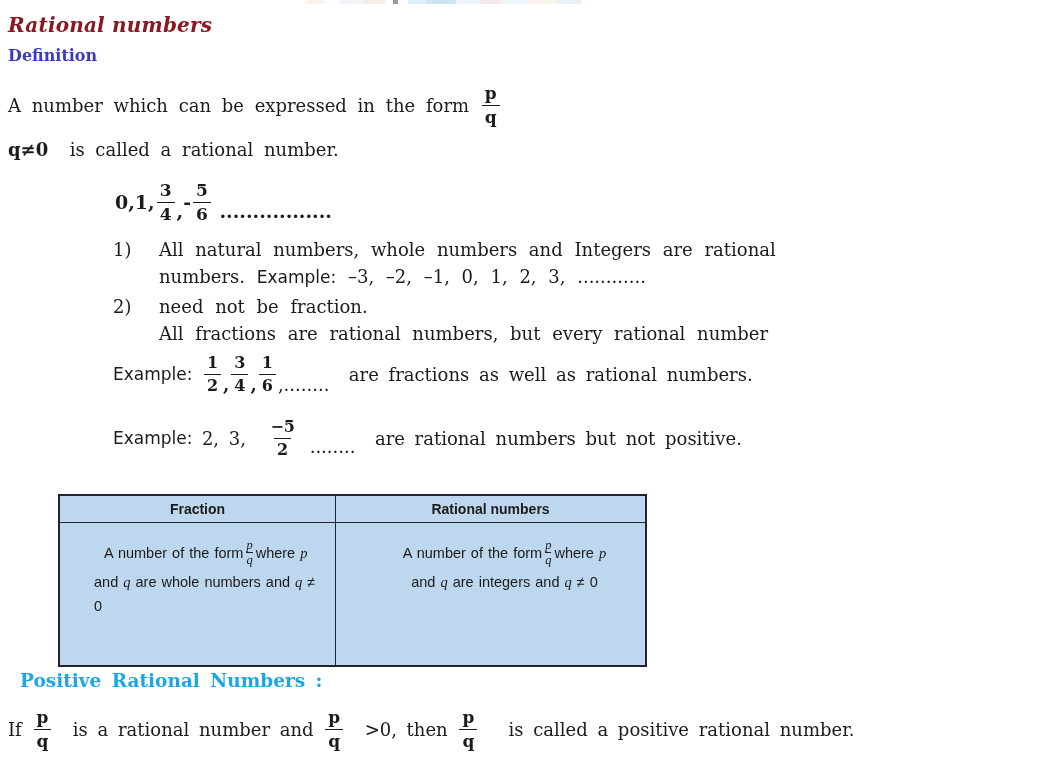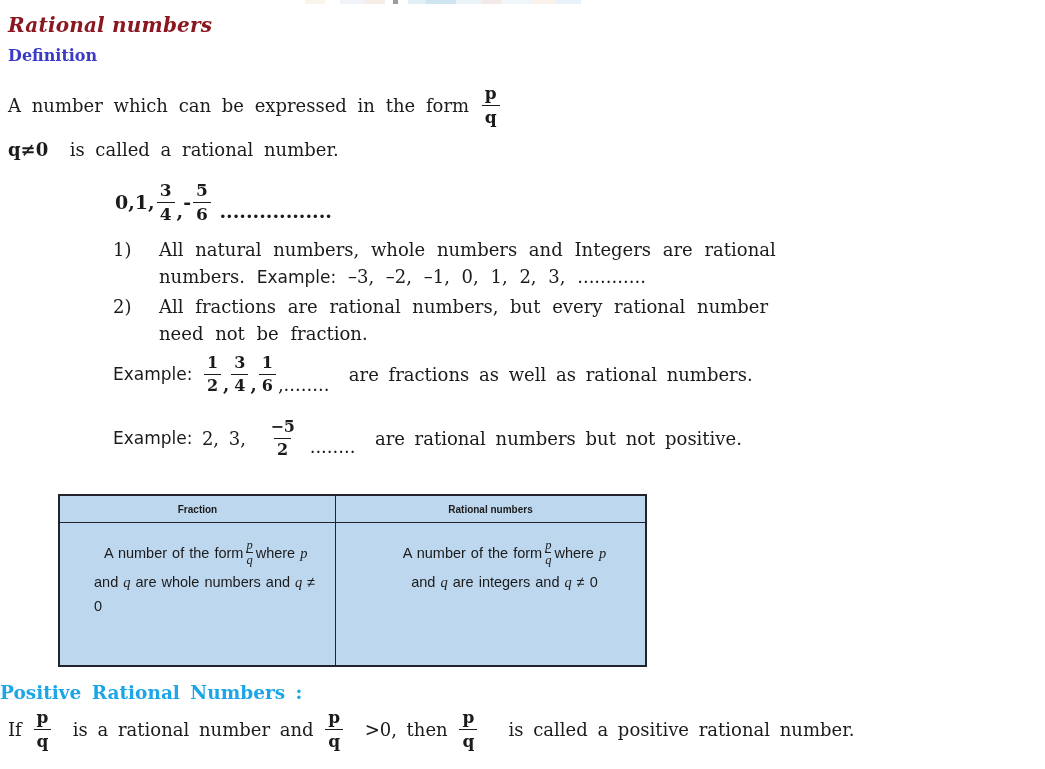--- a/index.html
+++ b/index.html
@@ -34,21 +34,21 @@
 
   .cyan{font-weight:bold;color:var(--section_color,#1CA6E8);word-spacing:4px;}
   .h-section1{font-size:19px;}
   .h-section2{font-size:18.5px;}
 
   
   .tbl{display:grid;grid-template-columns:276px 1fr;grid-template-rows:27px 1fr;
        background:var(--table_bg,#BDD7EE);border:2px solid var(--table_border,#23232E);
        box-sizing:border-box;}
   .hc{display:flex;align-items:center;justify-content:center;
-      font-family:"Liberation Sans",sans-serif;font-weight:bold;font-size:10px;
+      font-family:"Liberation Sans",sans-serif;font-weight:bold;font-size:14px;
       border-bottom:1.5px solid var(--table_border,#23232E);}
   .col-l{border-right:1.5px solid var(--table_border,#23232E);}
   .bc{font-family:"Liberation Sans",sans-serif;font-size:14.5px;padding-top:13px;
       line-height:24px;word-spacing:1px;margin-left:28px;}
   .bc .line1{display:flex;align-items:center;height:34px;}
   .bc-left{padding-left:6px;padding-right:4px;}
   .bc-left .line1{margin-left:10px;}
   .bc-right .line1{justify-content:center;}
   .bc-right .line2{text-align:center;}
   .v{font-family:"Liberation Serif",serif;font-style:italic;}
@@ -121,22 +121,22 @@
       <div>
         <div>All natural numbers, whole numbers and Integers are rational</div>
         <div>
           <span>numbers. </span><span class="sans">Example:</span><span> –3, –2, –1, 0, 1, 2, 3, ............</span>
         </div>
       </div>
     </div>
     <div class="list-item" style="margin-top:2px;">
       <span class="marker">2)</span>
       <div>
+        <div>need not be fraction.</div>
         <div>All fractions are rational numbers, but every rational number</div>
-        <div>need not be fraction.</div>
       </div>
     </div>
   </div>
 
   <div class="row abs" style="left:113px;top:346px;height:56px;font-size:18px;word-spacing:4px;">
     <span class="sans">Example: </span>
     <span class="bfrac" style="font-size:16px;">
       <span class="num">1</span>
       <span class="den">2</span>
     </span>
@@ -195,21 +195,21 @@
         </span>
         <span>where </span>
           <span class="v">p</span>
       </div>
       <div class="line2">
         <span>and </span><span class="v">q</span><span> are integers and </span><span class="v">q</span><span> ≠ 0</span>
       </div>
     </div>
   </div>
 
-  <div class="cyan h-section2 abs" style="left:0;top:670px;margin-top:12px;">Positive Rational Numbers :</div>
+  <div class="cyan h-section2 abs" style="left:20px;top:670px;">Positive Rational Numbers :</div>
 
   <div class="row abs" style="left:8px;top:697px;height:64px;font-size:18px;word-spacing:4px;">
     <span>If </span>
     <span class="bfrac">
       <span class="num">p</span>
       <span class="den">q</span>
     </span>
     <span>  is a rational number and </span>
     <span class="bfrac">
       <span class="num">p</span>

